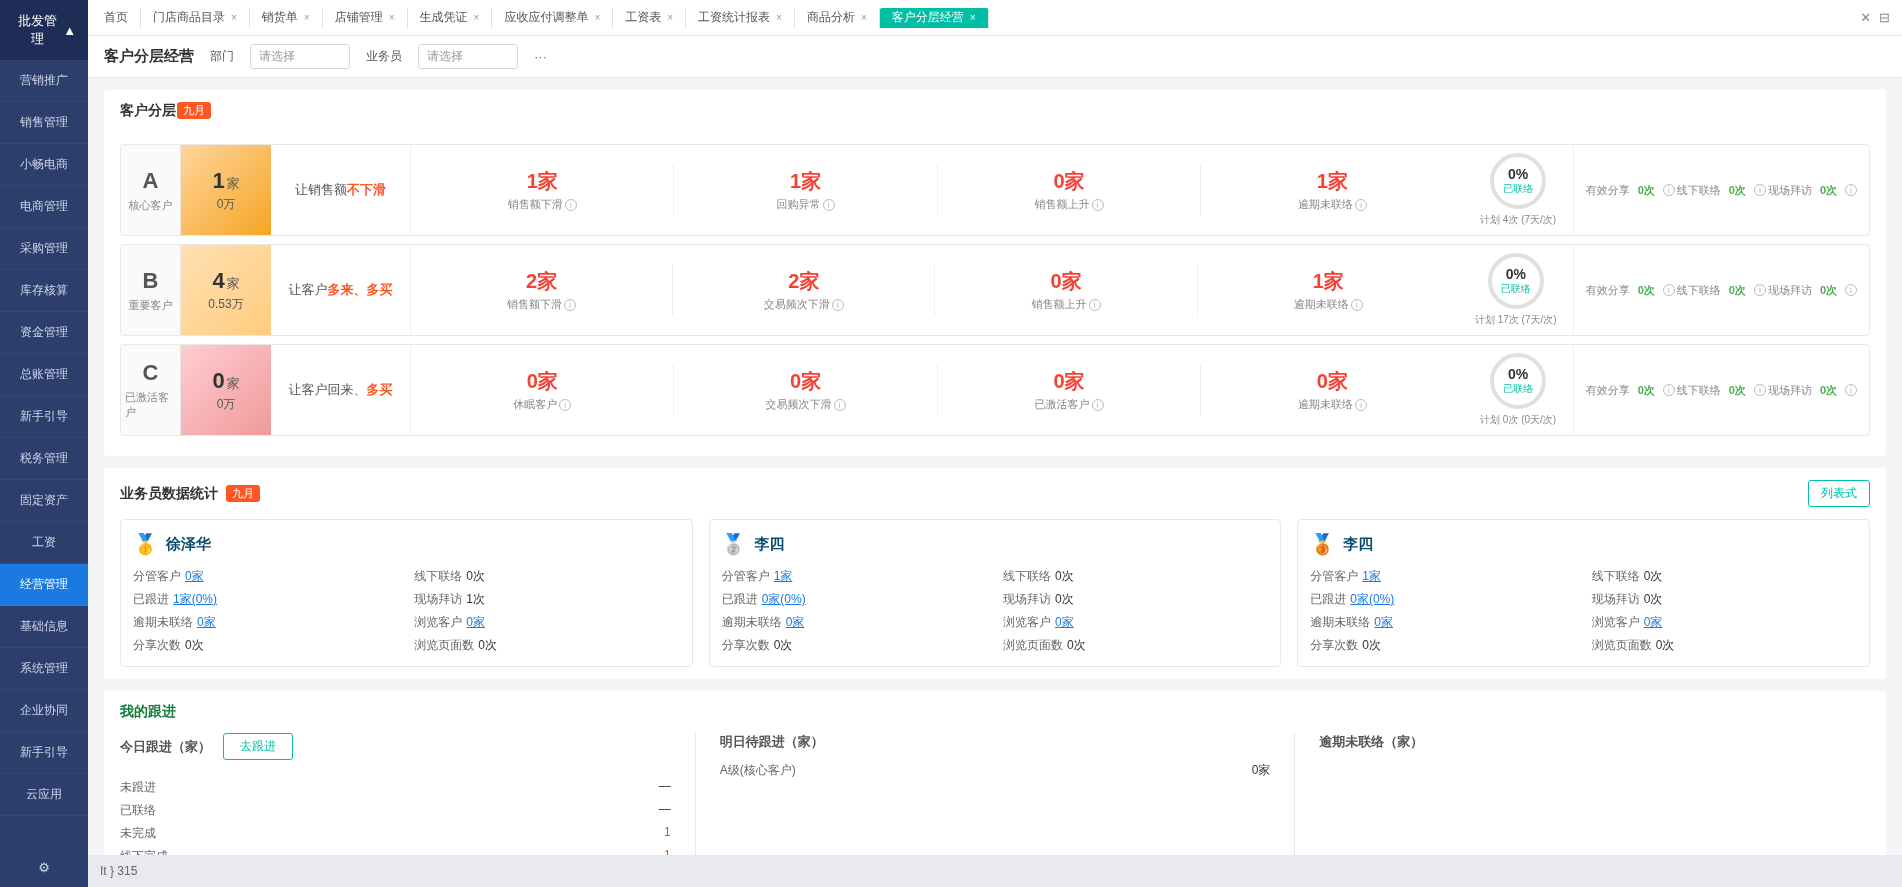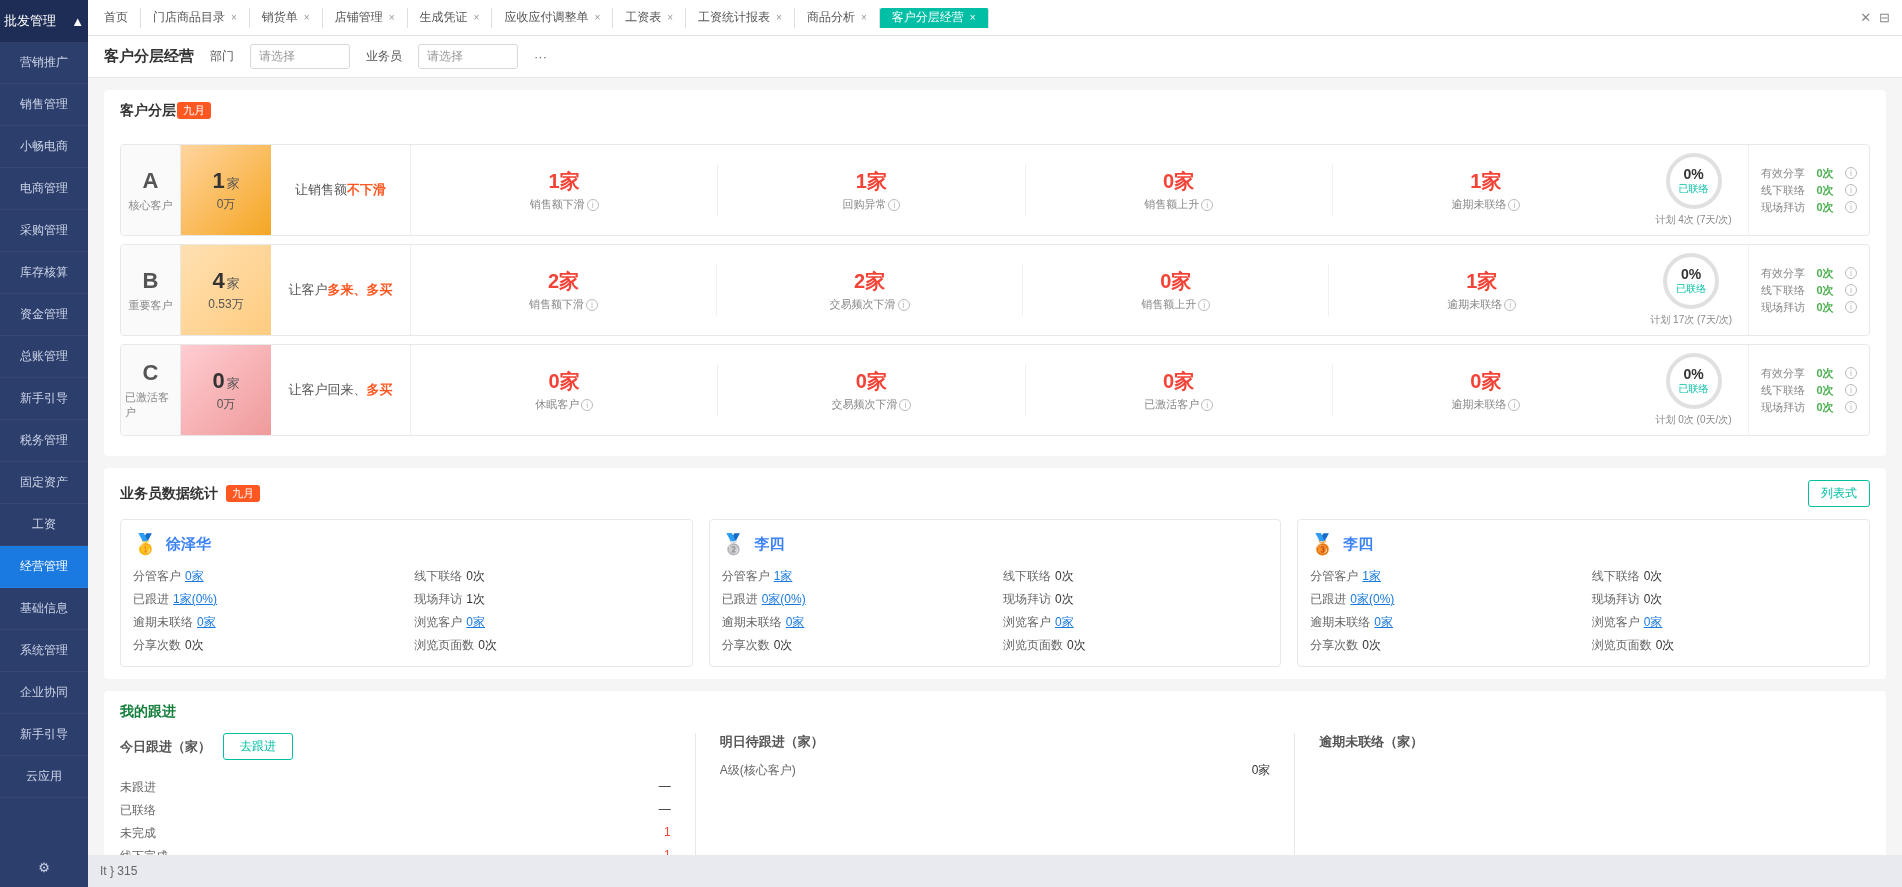--- a/index.html
+++ b/index.html
@@ -10,21 +10,21 @@
       width: 88px;
       background: #2c3e6b;
       color: #cdd4e8;
       display: flex;
       flex-direction: column;
       height: 100%;
       flex-shrink: 0;
     }
     .sidebar-header {
       background: #1e2d55;
-      padding: 12px 4px;
+      padding: 12px 12px;
       text-align: center;
       font-size: 13px;
       color: #fff;
       display: flex;
       align-items: center;
       justify-content: space-between;
       cursor: pointer;
     }
     .sidebar-item {
       padding: 12px 4px;
@@ -274,21 +274,21 @@
       flex-direction: column;
       align-items: center;
       justify-content: center;
       position: relative;
     }
     .circle-pct { font-size: 14px; font-weight: bold; color: #333; }
     .circle-linked { font-size: 10px; color: #00bfa5; }
     .circle-plan { font-size: 10px; color: #888; margin-top: 4px; text-align: center; }
     .tier-right-col {
       display: flex;
-      flex-direction: column;
+      flex-direction: row;
       justify-content: center;
       padding: 4px 12px;
       min-width: 120px;
       font-size: 11px;
       color: #888;
       gap: 2px;
     }
     .right-row { display: flex; align-items: center; justify-content: space-between; gap: 8px; }
     .right-val { color: #4caf50; font-weight: bold; }
 
@@ -318,21 +318,21 @@
       border-radius: 4px;
       padding: 12px;
     }
     .staff-name-row {
       display: flex;
       align-items: center;
       gap: 8px;
       margin-bottom: 12px;
     }
     .medal-icon { font-size: 20px; }
-    .staff-name { font-size: 15px; font-weight: bold; color: #3b82f6; }
+    .staff-name { font-size: 15px; font-weight: bold; color: #0c4a6e; }
     .staff-stats-grid {
       display: grid;
       grid-template-columns: 1fr 1fr;
       gap: 6px 16px;
     }
     .staff-stat-row {
       display: flex;
       align-items: center;
       gap: 4px;
       font-size: 12px;

